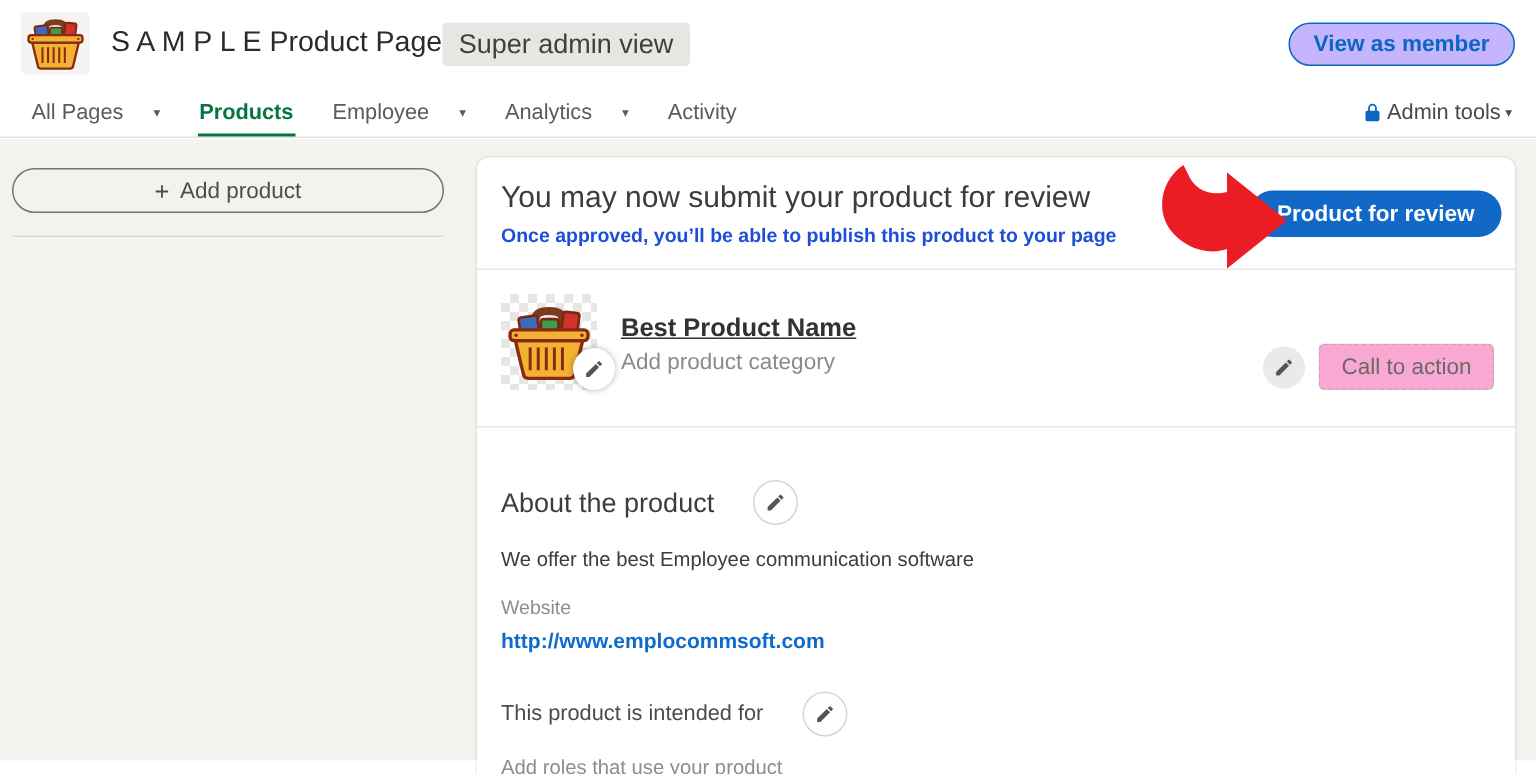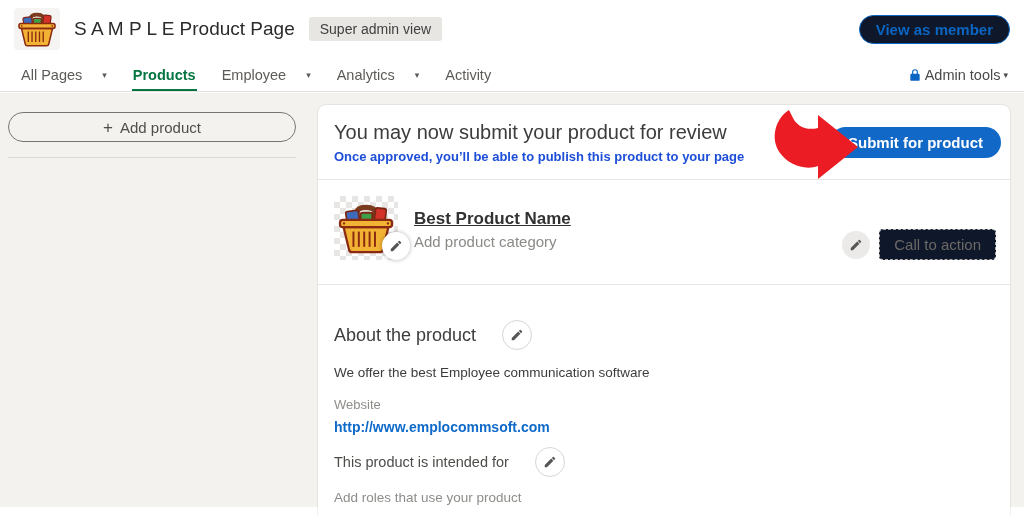--- a/index.html
+++ b/index.html
@@ -7,23 +7,23 @@
               font-family:"Liberation Sans", sans-serif; }
   .stage { position:relative; width:1024px; height:516px; background:#fff; }
 
   
   .header { position:absolute; left:0; top:0; width:1024px; height:58px; background:#fff;
             display:flex; align-items:center; padding:0 14px; }
   .page-logo { width:46px; height:42px; background:#f5f4f2; border-radius:4px;
                display:flex; align-items:center; justify-content:center; flex:0 0 auto; }
   .page-logo svg { width:40px; height:36px; }
   .page-title { font-size:19px; color:#2b2b2b; margin-left:14px; white-space:nowrap; }
-  .admin-badge { margin-left:14px; background:#e8e6e3; color:#3f3f3f; font-size:14px;
+  .admin-badge { background:#e8e6e3; color:#3f3f3f; font-size:18px;
                  padding:4px 11px; border-radius:3px; white-space:nowrap; }
-  .view-member-btn { margin-left:auto; border:1.5px solid #0a66c2; color:#0a66c2; background:#0f172a;
+  .view-member-btn { margin-left:auto; border:1.5px solid #0a66c2; color:#0a66c2; background:#c4b5fd;
                      font-size:15px; font-weight:600; padding:5px 16px; border-radius:18px;
                      cursor:pointer; white-space:nowrap; font-family:inherit; }
 
   
   .nav { position:absolute; left:0; top:58px; width:1024px; height:34px; background:#fff;
          border-bottom:1px solid #e4e1dc; display:flex; align-items:stretch; padding:0 8px; }
   .nav-item { position:relative; display:flex; align-items:center; gap:20px; padding:0 13px;
               font-size:14.5px; color:#5d5b58; cursor:pointer; white-space:nowrap; }
   .nav-item .caret { font-size:9px; color:#5d5b58; }
   .nav-item.active { color:#057642; font-weight:700; }
@@ -71,36 +71,36 @@
   .logo-checker svg { width:58px; height:52px; }
   .pencil-fab { position:absolute; left:48px; top:36px; width:28px; height:28px; border-radius:50%;
                 background:#fff; box-shadow:0 0 4px rgba(0,0,0,0.3); border:none; cursor:pointer;
                 display:flex; align-items:center; justify-content:center; }
   .product-text { margin-left:16px; margin-top:12px; }
   .product-name { font-size:17px; font-weight:700; color:#323232; line-height:22px;text-decoration:underline; }
   .product-cat { font-size:15px; color:#8c8a87; margin-top:3px; }
   .row-controls { position:absolute; right:14px; top:49px; display:flex; align-items:center; gap:9px; }
   .pencil-gray { width:28px; height:28px; border-radius:50%; background:#ebeae8; border:none;
                  cursor:pointer; display:flex; align-items:center; justify-content:center; }
-  .cta-btn { border:1px dashed #b3b1ae; border-radius:4px; background:#0f172a; color:#6b6966;
+  .cta-btn { border:1px dashed #b3b1ae; border-radius:4px; background:#f9a8d4; color:#6b6966;
              font-size:15px; padding:6px 14px; cursor:pointer; font-family:inherit; }
 
   .about { padding:16px; }
   .about-head-row, .intended-row { display:flex; align-items:center; gap:26px; }
   .about-head-row { margin-top:19px; }
   .about-heading { font-size:18px; color:#3d3d3d; }
   .pencil-outline { width:30px; height:30px; border-radius:50%; background:#fff;
                     border:1px solid #d8d6d3; cursor:pointer;
                     display:flex; align-items:center; justify-content:center; }
   .pencil-glyph { width:14px; height:14px; fill:#555; }
   .about-desc { font-size:13.5px; color:#3c3c3c; margin-top:15px; }
   .website-label { font-size:13px; color:#8f8d8a; margin-top:17px; }
   .website-link { display:inline-block; font-size:14px; font-weight:600; color:#0f6ac9;
                   margin-top:7px; cursor:pointer; }
-  .intended-row { margin-top:11px; }
+  .intended-row { margin-top:24px; }
   .intended-label { font-size:14.5px; color:#4e4c49; }
   .roles-text { font-size:13.5px; color:#8f8d8a; margin-top:13px; }
 
   
   .red-arrow { position:absolute; left:765px; top:10px; width:100px; height:80px; z-index:5;
                pointer-events:none; }
 </style>
 </head>
 <body>
 
@@ -181,21 +181,21 @@
       <div class="sidebar-divider"></div>
     </div>
 
     <div class="card">
 
       <div class="banner">
         <div class="banner-text">
           <div class="banner-title">You may now submit your product for review</div>
           <div class="banner-sub">Once approved, you’ll be able to publish this product to your page</div>
         </div>
-        <button class="submit-btn">Submit for product</button>
+        <button class="submit-btn">Product for review</button>
       </div>
 
       <div class="product-row">
         <div class="logo-wrap">
           <div class="logo-checker">
             <svg>
                 <use href="#basket"></use>
               </svg>
           </div>
           <button class="pencil-fab">

